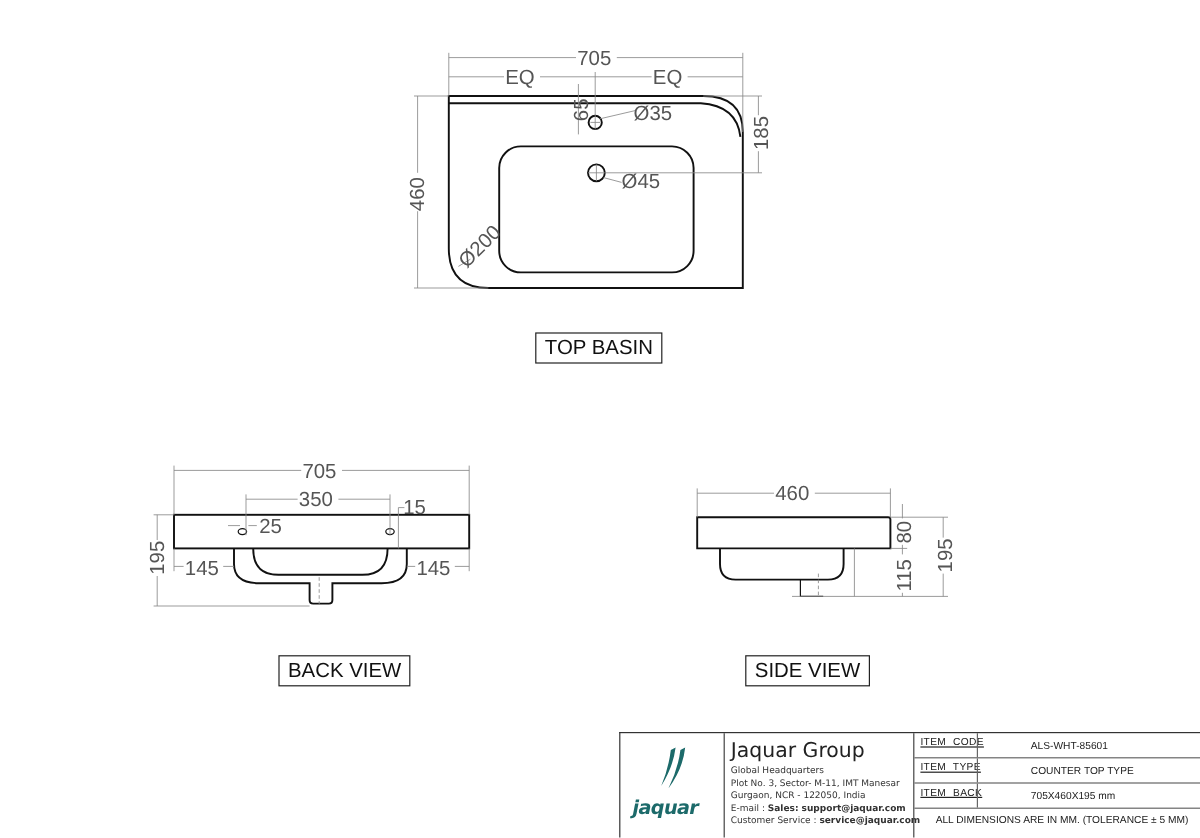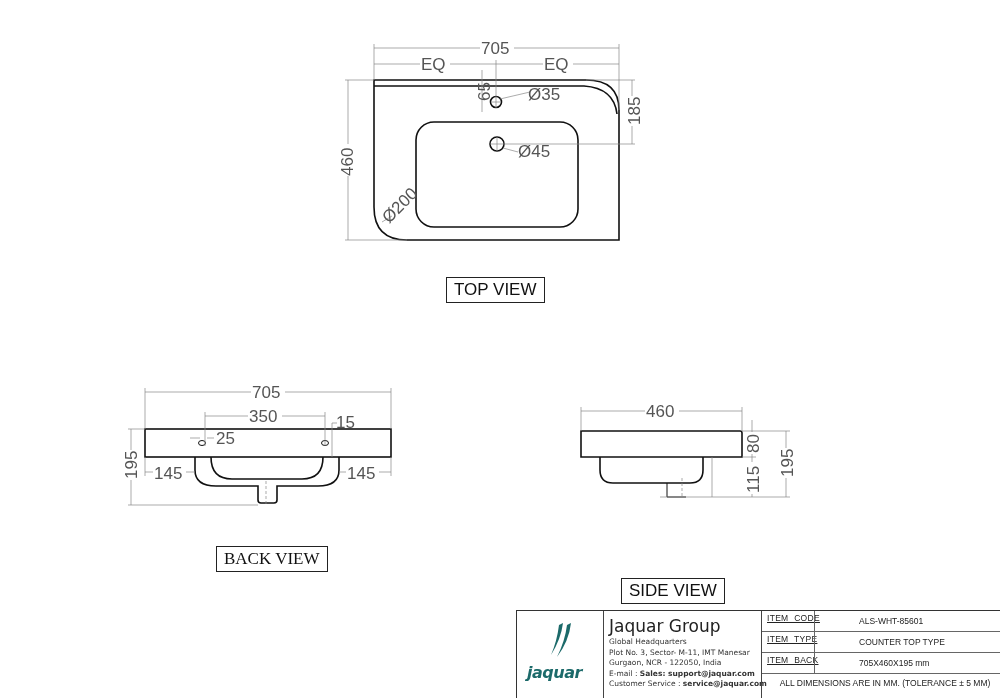--- a/index.html
+++ b/index.html
@@ -139,23 +139,23 @@
     <text class="dim" x="646" y="417">460</text>
     <rect x="744" y="432" width="16" height="22" fill="#fff"></rect>
     <text class="dim" x="0" y="0" transform="translate(759,453) rotate(-90)">80</text>
     <rect x="744" y="462" width="16" height="32" fill="#fff"></rect>
     <text class="dim" x="0" y="0" transform="translate(759,493) rotate(-90)">115</text>
     <rect x="778" y="448" width="16" height="30" fill="#fff"></rect>
     <text class="dim" x="0" y="0" transform="translate(793,477) rotate(-90)">195</text>
   </g>
 </svg>
 
-<div class="view-label" style="left:446px; top:277px;">TOP VIEW</div>
-<div class="view-label" style="left:216px; top:546px;font-family:Liberation Serif, serif;">BACK VIEW</div>
-<div class="view-label" style="left:621px; top:546px;margin-top:32px;">SIDE VIEW</div>
+<div class="view-label" style="left:446px; top:277px;">TOP BASIN</div>
+<div class="view-label" style="left:232px; top:546px;">BACK VIEW</div>
+<div class="view-label" style="left:621px; top:546px;">SIDE VIEW</div>
 
 <div class="title-block">
   <div class="tb-logo">
     <svg width="86" height="50" style="position:absolute;left:0;top:4px;">
       <path d="M46,8 Q44,24 34,40 Q40,26 42,10 Z" fill="#1c6a6a"></path>
       <path d="M54,8 Q52,26 40,42 Q48,26 50,10 Z" fill="#1c6a6a"></path>
     </svg>
     <div class="wordmark">jaquar</div>
   </div>
   <div class="tb-company">

